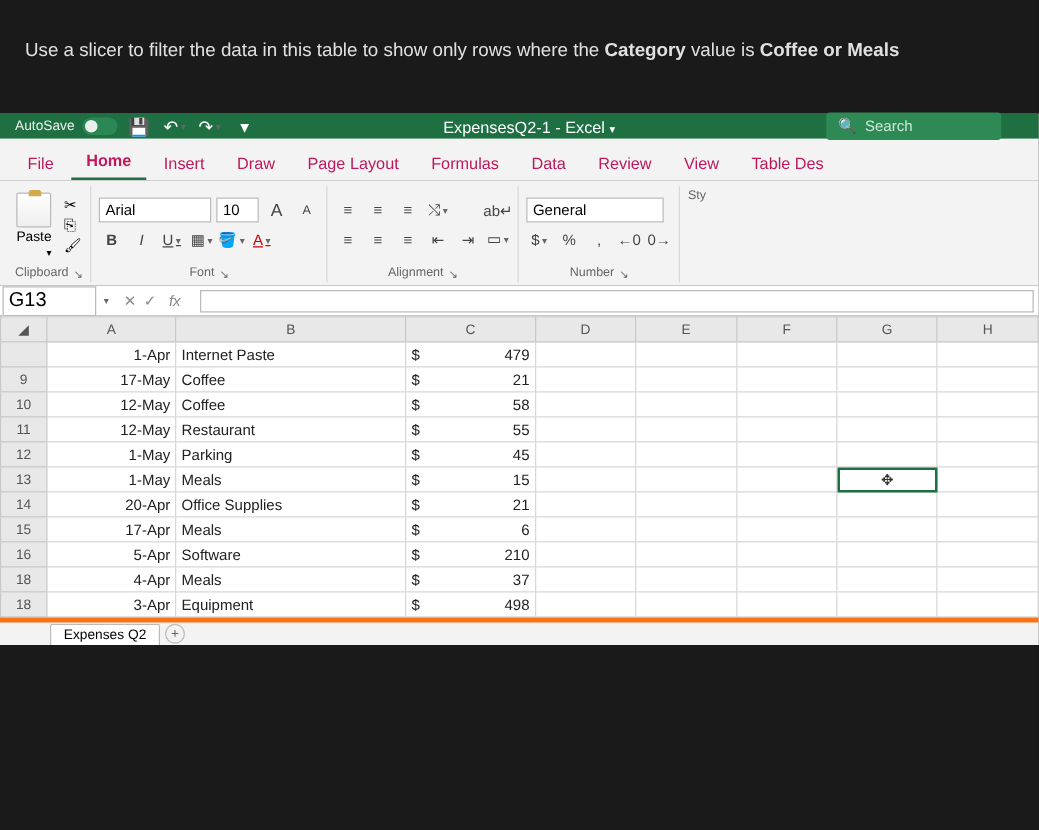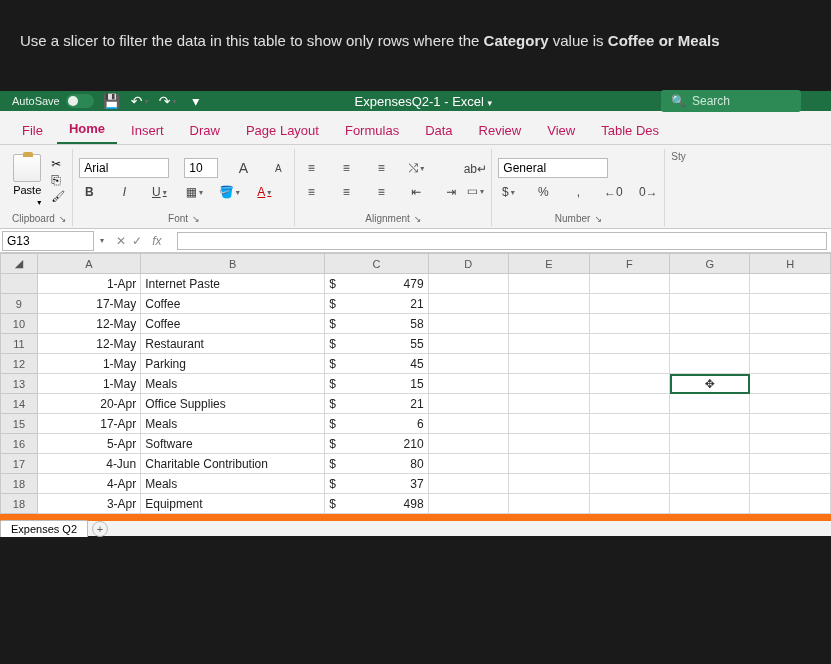--- a/index.html
+++ b/index.html
@@ -25,53 +25,53 @@
   .ribbon-group-label { font-size: 10px; color: #666; padding: 2px 0; display: flex; align-items: center; gap: 4px; }
   .ribbon-group-label .launcher { font-size: 9px; cursor: pointer; }
   .paste-block { display: flex; flex-direction: column; align-items: flex-end; gap: 2px; }
   .paste-icon { width: 28px; height: 28px; background: linear-gradient(#fff,#eee); border: 1px solid #bbb; border-radius: 2px; position: relative; }
   .paste-clip { width: 10px; height: 5px; background: #d4a84c; position: absolute; top: -3px; left: 9px; border-radius: 2px 2px 0 0; }
   .paste-side { display: flex; flex-direction: column; gap: 2px; margin-left: 6px; font-size: 12px; }
   .cut-ic::before { content: '✂'; }
   .copy-ic::before { content: '⎘'; }
   .brush-ic::before { content: '🖌'; font-size: 11px; }
   .font-block { display: flex; flex-direction: column; gap: 4px; }
-  .font-row { display: flex; align-items: flex-start; gap: 15px; }
+  .font-row { display: flex; align-items: flex-start; gap: 4px; }
   .font-name, .font-size { border: 1px solid #bbb; background: #fff; height: 20px; font-size: 12px; padding: 0 4px; }
   .font-name { width: 90px; }
   .font-size { width: 34px; }
   .fbtn { width: 20px; height: 20px; display: flex; align-items: center; justify-content: center; font-size: 12px; cursor: pointer; color: #444; }
   .fbtn.bold { font-weight: bold; }
   .fbtn.italic { font-style: italic; }
   .fbtn.underline { text-decoration: underline; }
   .dd::after { content: '▾'; font-size: 8px; margin-left: 2px; color: #666; }
   .align-block { display: flex; flex-direction: column; gap: 4px; }
   .side-stack { display: flex; flex-direction: column; gap: 2px; font-size: 16px; color: #444; }
   .number-block { display: flex; flex-direction: column; gap: 4px; }
   .num-format { border: 1px solid #bbb; background: #fff; height: 20px; font-size: 12px; padding: 0 4px; width: 110px; }
   .styles-block { display: flex; flex-direction: column; align-items: center; font-size: 11px; color: #333; }
   .cond-icon { width: 24px; height: 24px; border: 1px solid #999; background: linear-gradient(45deg,#ff6b6b 25%,#4ecdc4 25%,#4ecdc4 50%,#ffd93d 50%,#ffd93d 75%,#6bcf7f 75%); margin-bottom: 2px; }
   .name-box-row { display: flex; align-items: center; background: #fff; border-bottom: 1px solid #c8c8c8; height: 24px; }
-  .name-box { width: 92px; border: 1px solid #bbb; background: #fff; font-size: 12px; padding: 2px 4px; margin: 0 2px; }
+  .name-box { width: 75px; border: 1px solid #bbb; background: #fff; font-size: 16px; padding: 2px 4px; margin: 0 2px; }
   .fx-btns { display: flex; gap: 6px; padding: 0 8px; color: #888; font-size: 12px; }
   .fx-label { font-style: italic; font-size: 12px; padding: 0 4px; }
   .formula-bar { flex: 1; border: 1px solid #bbb; background: #fff; height: 18px; margin: 0 4px; }
   .sheet { background: #fff; }
   table.grid { border-collapse: collapse; width: 100%; font-size: 12px; color: #222; }
   .grid th { background: #e8e8e8; border: 1px solid #c8c8c8; font-weight: normal; height: 20px; font-size: 11px; color: #555; }
   .grid th.rowhdr { width: 32px; background: #e8e8e8; }
   .grid td { border: 1px solid #d8d8d8; height: 18px; padding: 0 4px; white-space: nowrap; }
   .grid td.num { text-align: right; }
   .grid th.sel, .grid td.sel { outline: 2px solid #1e6f42; outline-offset: -2px; background: #fff; }
   .col-A { width: 90px; }
   .col-B { width: 160px; }
   .col-C { width: 90px; }
   .col-other { width: 70px; }
   .cursor-glyph { text-align: center; color: #333; }
-  .sheet-tabs { display: flex; align-items: center; background: #f3f3f3; border-top: 7px solid #f97316; height: 22px; font-size: 11px; gap: 4px; }
+  .sheet-tabs { display: flex; align-items: center; background: #f3f3f3; border-top: 4px solid #f97316; height: 22px; font-size: 11px; padding-left: 40px; gap: 4px; }
   .sheet-tab { background: #fff; border: 1px solid #bbb; border-bottom: none; padding: 2px 10px; border-radius: 2px 2px 0 0; cursor: pointer; }
   .add-sheet { width: 16px; height: 16px; border: 1px solid #bbb; border-radius: 50%; display: flex; align-items: center; justify-content: center; cursor: pointer; color: #666; }
 </style>
 </head>
 <body>
 
 <div class="instruction">
   <span>Use a slicer to filter the data in this table to show only rows where the </span><span class="bold">Category</span><span> value is </span><span class="bold">Coffee or Meals</span>
 </div>
 
@@ -331,31 +331,20 @@
             <td class="num">5-Apr</td>
             <td>Software</td>
             <td class="num"><span style="float:left">$</span>210</td>
             <td></td>
             <td></td>
             <td></td>
             <td></td>
             <td></td>
           </tr>
           <tr>
-            <th class="rowhdr">17</th>
-            <td class="num">4-Jun</td>
-            <td>Charitable Contribution</td>
-            <td class="num"><span style="float:left">$</span>80</td>
-            <td></td>
-            <td></td>
-            <td></td>
-            <td></td>
-            <td></td>
-          </tr>
-          <tr>
             <th class="rowhdr">18</th>
             <td class="num">4-Apr</td>
             <td>Meals</td>
             <td class="num"><span style="float:left">$</span>37</td>
             <td></td>
             <td></td>
             <td></td>
             <td></td>
             <td></td>
           </tr>

